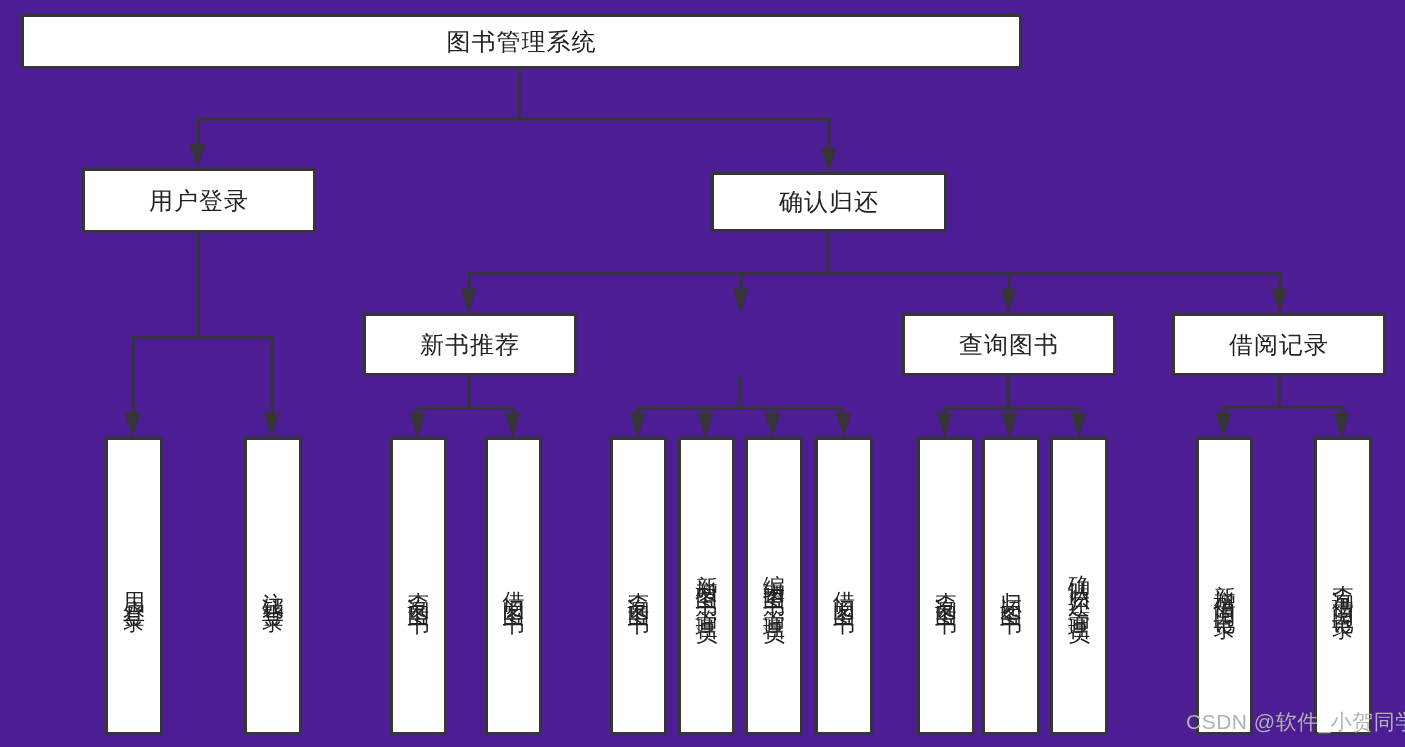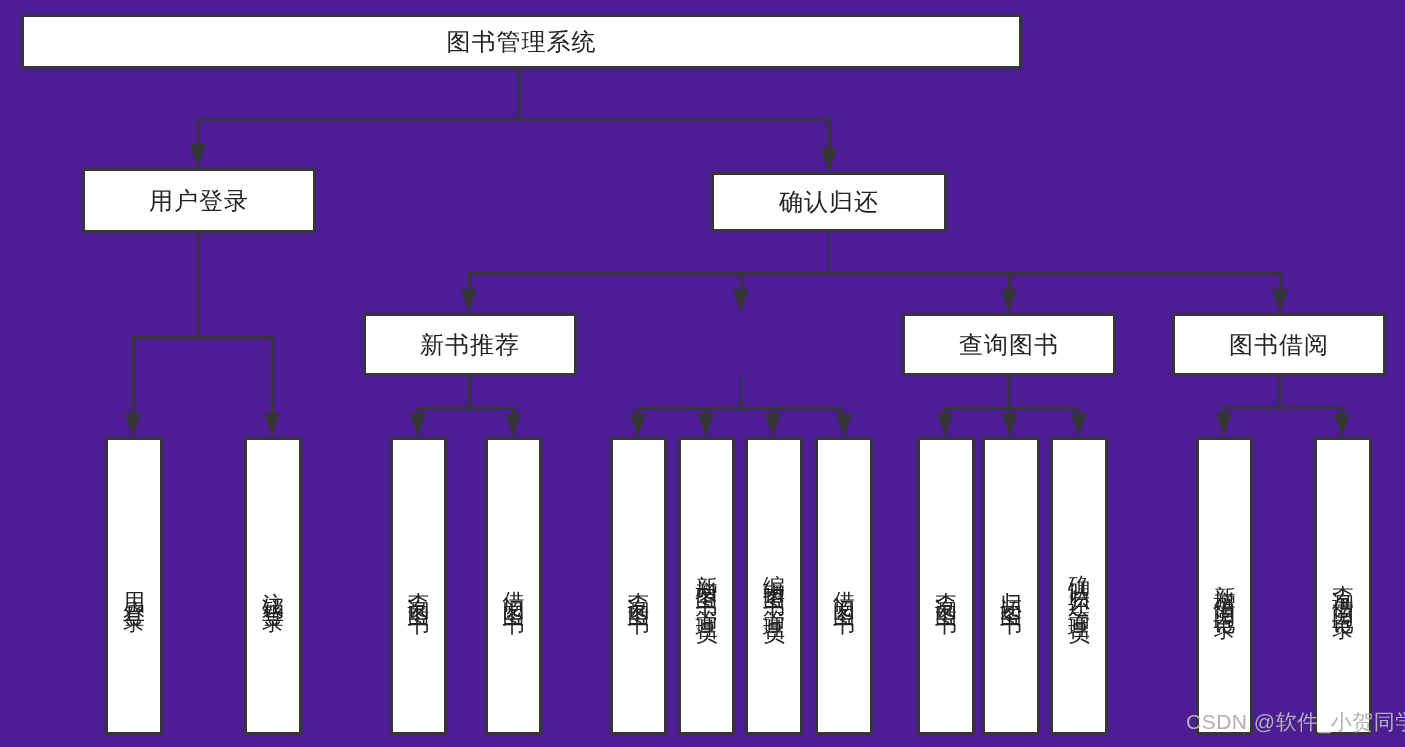--- a/index.html
+++ b/index.html
@@ -60,21 +60,21 @@
   <div class="arr" style="left:461px;top:289px"></div>
   <div class="v" style="left:740px;top:272px;height:20px"></div>
   <div class="arr" style="left:733px;top:289px"></div>
   <div class="v" style="left:1008px;top:272px;height:20px"></div>
   <div class="arr" style="left:1001px;top:289px"></div>
   <div class="v" style="left:1279px;top:272px;height:20px"></div>
   <div class="arr" style="left:1272px;top:289px"></div>
 
   <div class="box" style="left:363px;top:313px;width:214px;height:63px">新书推荐</div>
   <div class="box" style="left:902px;top:313px;width:214px;height:63px">查询图书</div>
-  <div class="box" style="left:1172px;top:313px;width:214px;height:63px">图书借阅</div>
+  <div class="box" style="left:1172px;top:313px;width:214px;height:63px">借阅记录</div>
 
   <div class="v" style="left:468px;top:376px;height:34px"></div>
   <div class="h" style="left:417px;top:407px;width:98px"></div>
   <div class="v" style="left:417px;top:407px;height:10px"></div>
   <div class="arr" style="left:410px;top:413px"></div>
   <div class="v" style="left:512px;top:407px;height:10px"></div>
   <div class="arr" style="left:505px;top:413px"></div>
 
   <div class="v" style="left:739px;top:376px;height:34px"></div>
   <div class="h" style="left:637px;top:407px;width:206px"></div>

